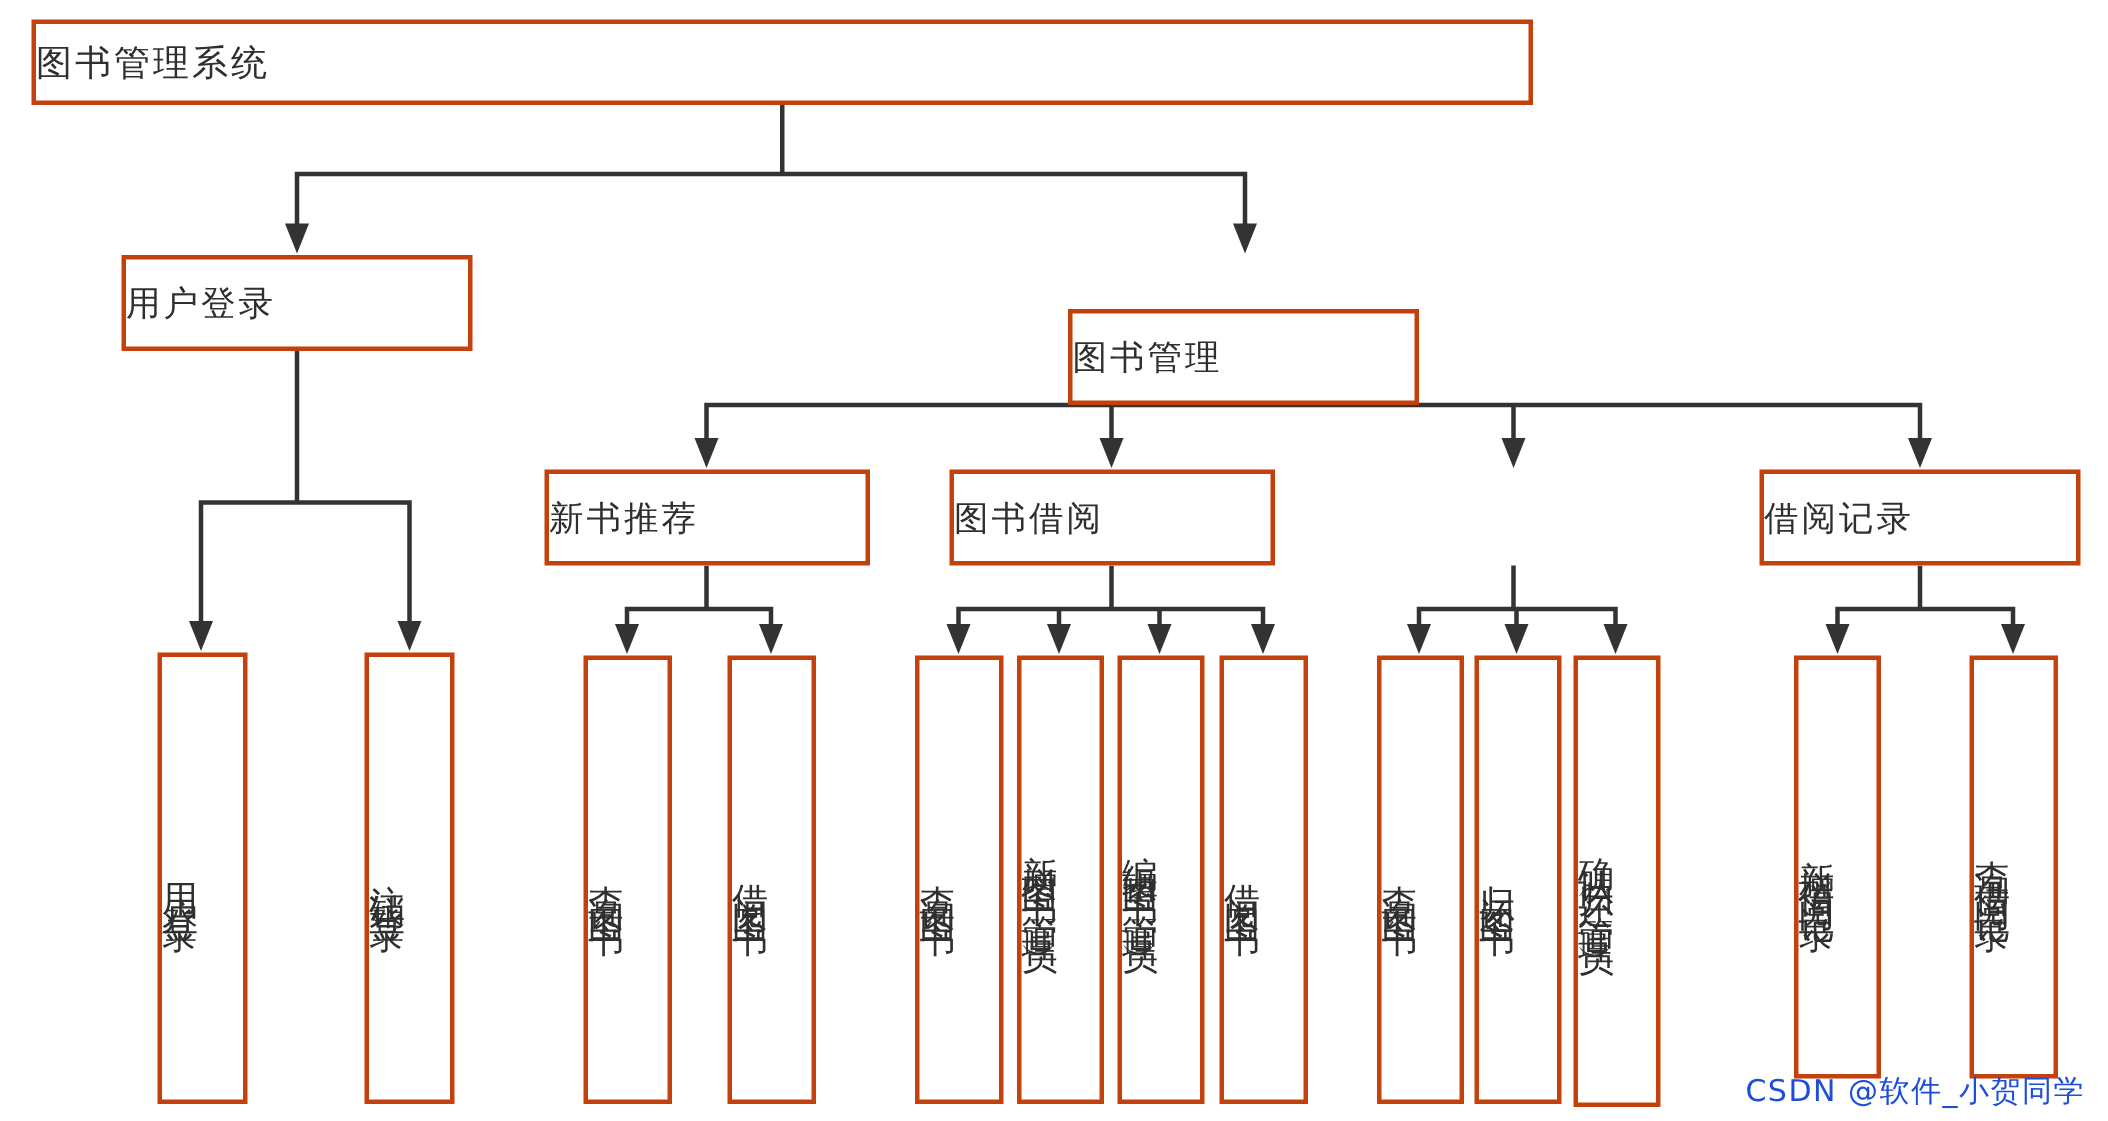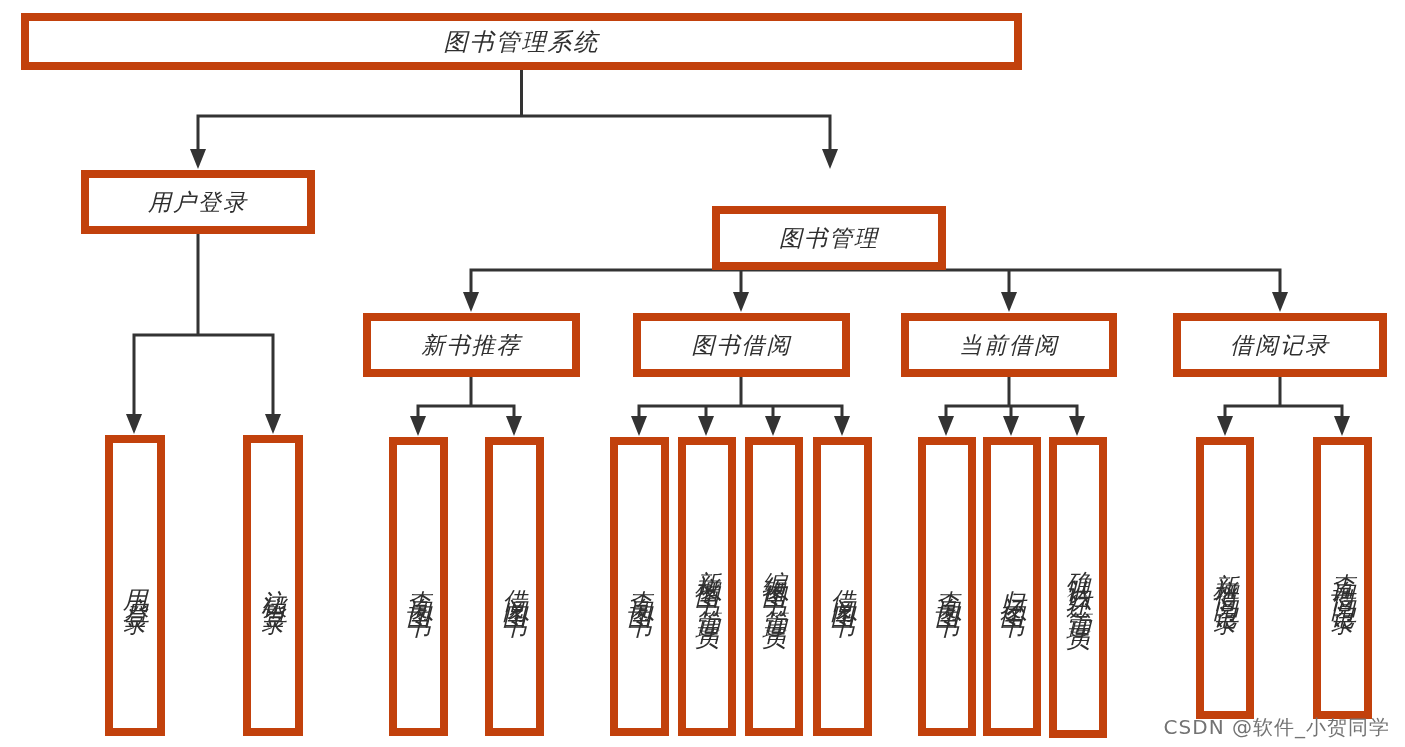--- a/index.html
+++ b/index.html
@@ -9,43 +9,41 @@
     height: 747px;
     background: #ffffff;
     font-family: "DejaVu Sans", "Liberation Sans", sans-serif;
     color: #2f2f2f;
     overflow: hidden;
   }
   #wires { position: absolute; left: 0; top: 0; width: 1405px; height: 747px; }
   .node {
     position: absolute;
     box-sizing: border-box;
-    border: 8px solid #c2410c;
+    border: 3px solid #c2410c;
     background: #ffffff;
     display: flex;
     align-items: center;
-    justify-content: center;
-    font-style: italic;
   }
   .hnode { font-size: 23px; letter-spacing: 2px; white-space: nowrap; }
   .root-node { font-size: 24px; }
   .vnode span {
     writing-mode: vertical-rl;
     text-orientation: mixed;
     font-size: 24px;
     letter-spacing: 8px;
     line-height: 1;
     white-space: nowrap;
   }
   .watermark {
     position: absolute;
     top: 714px;
     right: 15px;
     font-size: 20px;
-    color: #737373;
+    color: #1d4ed8;
     letter-spacing: 1px;
     white-space: nowrap;
   }
 </style>
 </head>
 <body>
 
 <div id="canvas">
 
   <svg id="wires" viewBox="0 0 1405 747" xmlns="http://www.w3.org/2000/svg">
@@ -98,23 +96,20 @@
   <div class="node hnode" style="left:712px; top:170px; width:234px; height:64px;margin-top:36px;">
     <span>图书管理</span>
   </div>
 
   <div class="node hnode" style="left:363px; top:313px; width:217px; height:64px;">
     <span>新书推荐</span>
   </div>
   <div class="node hnode" style="left:633px; top:313px; width:217px; height:64px;">
     <span>图书借阅</span>
   </div>
-  <div class="node hnode" style="left:901px; top:313px; width:216px; height:64px;">
-    <span>当前借阅</span>
-  </div>
   <div class="node hnode" style="left:1173px; top:313px; width:214px; height:64px;">
     <span>借阅记录</span>
   </div>
 
   <div class="node vnode" style="left:105px; top:435px; width:60px; height:301px;">
     <span>用户登录</span>
   </div>
   <div class="node vnode" style="left:243px; top:435px; width:60px; height:301px;">
     <span>注销登录</span>
   </div>

